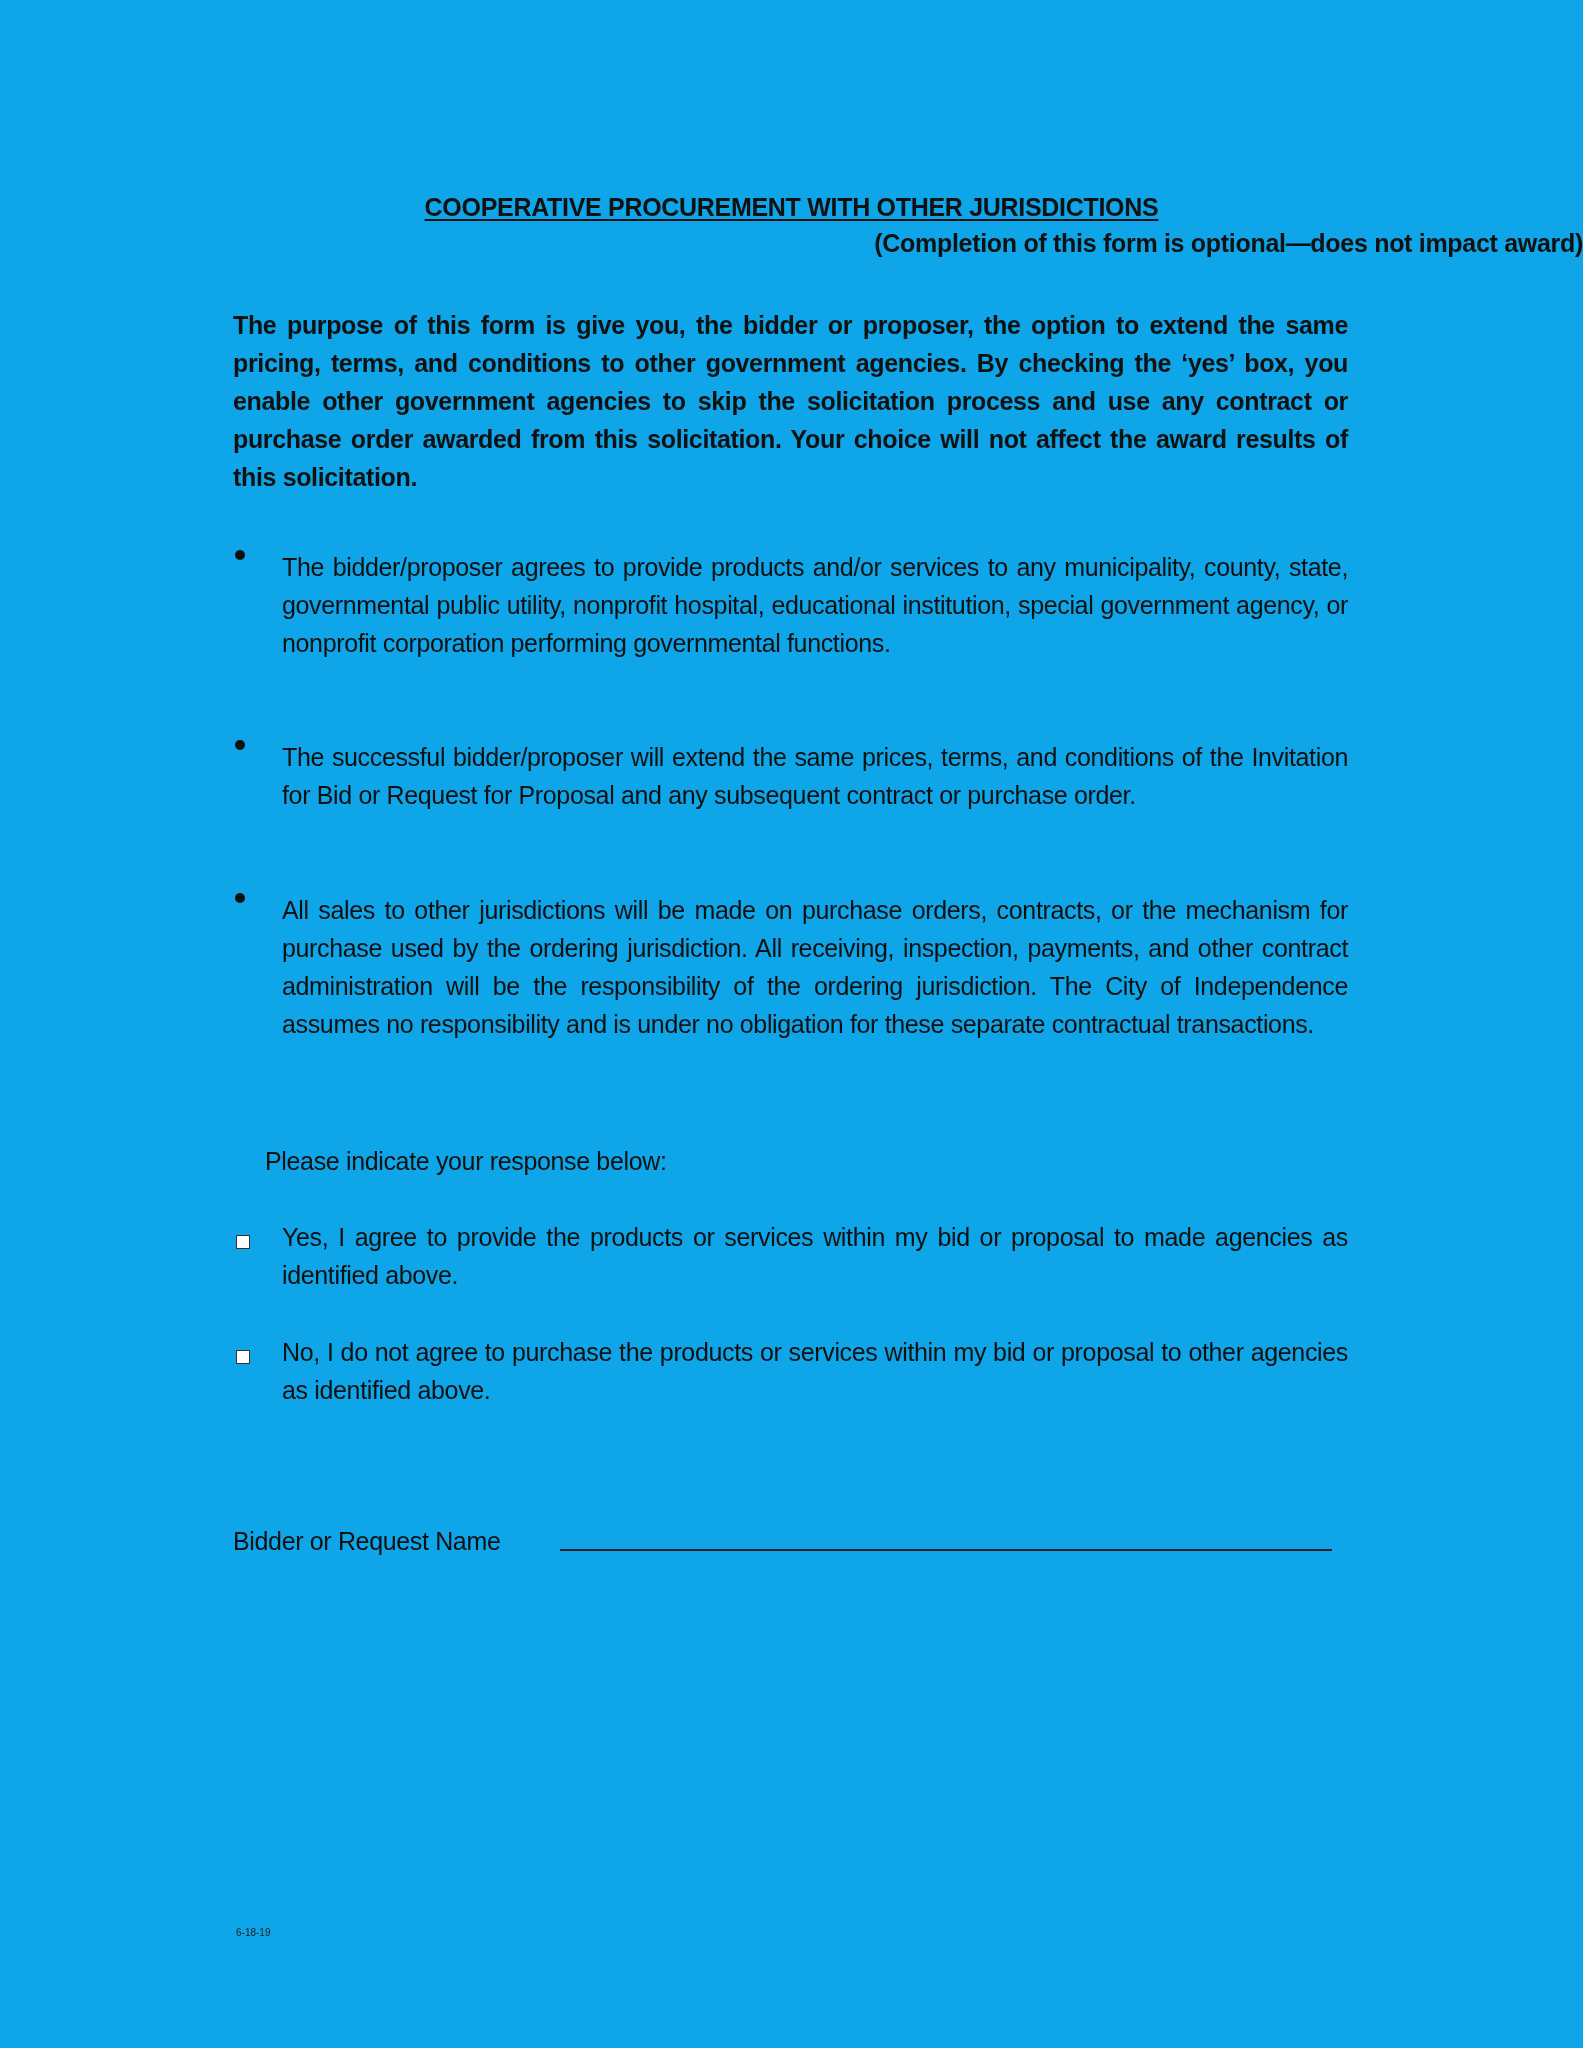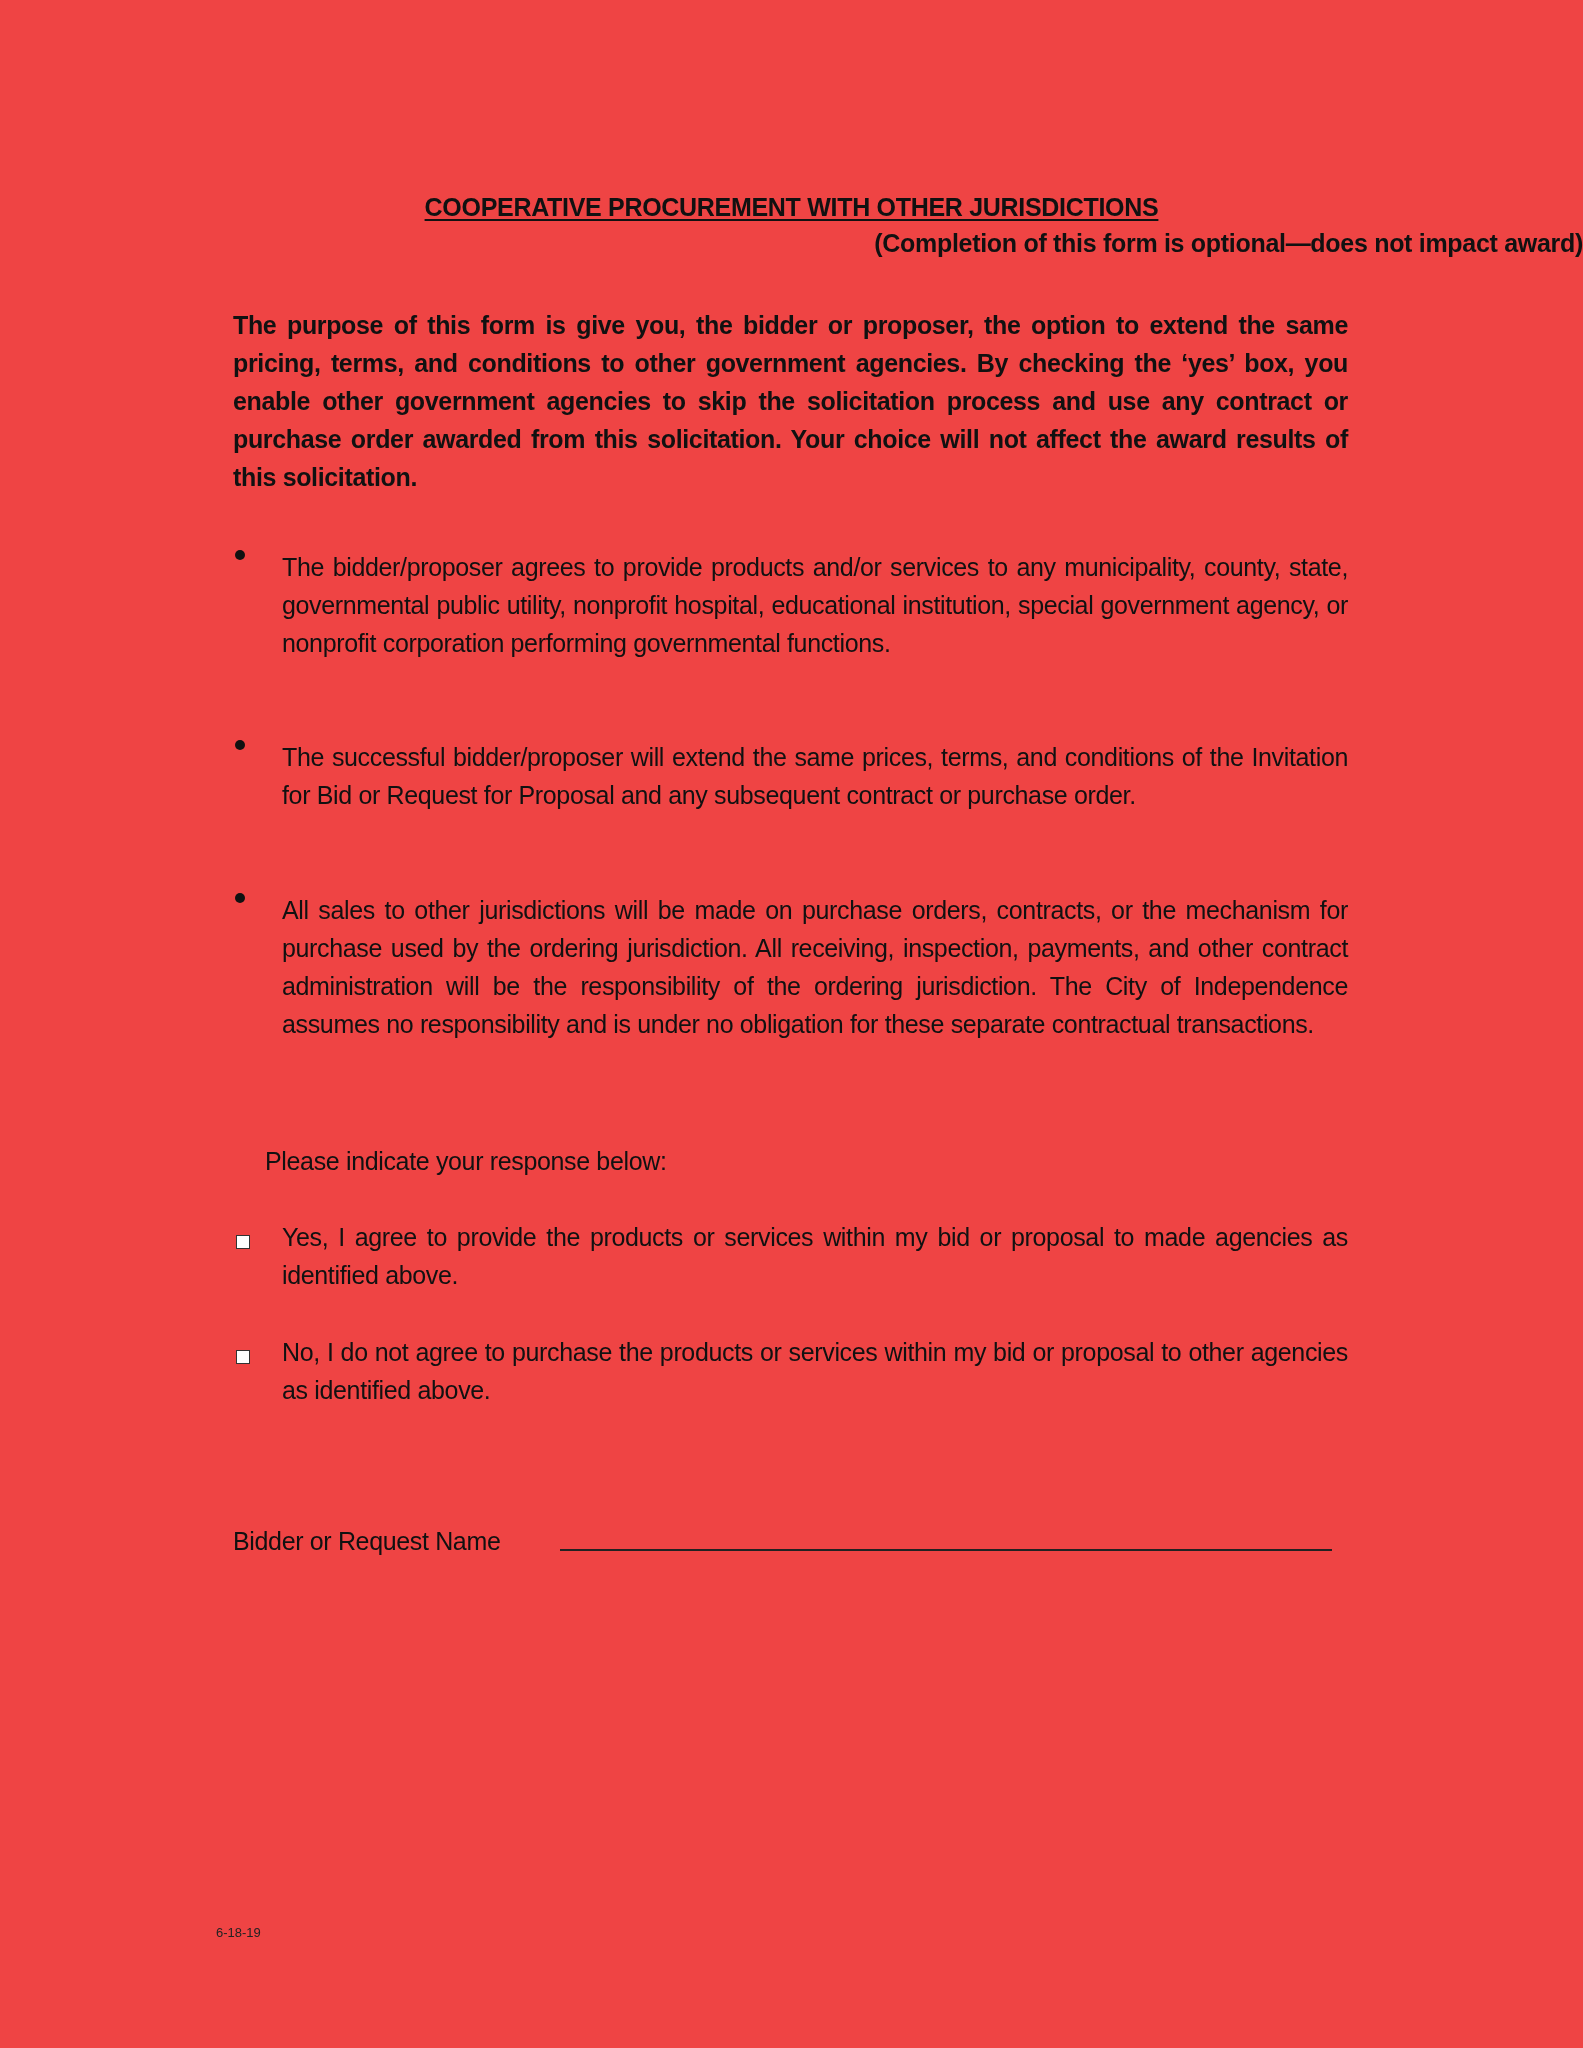--- a/index.html
+++ b/index.html
@@ -1,39 +1,39 @@
 <!DOCTYPE html>
 <html><head>
   <meta charset="utf-8">
   <style>
     html, body { margin: 0; padding: 0; background: #ffffff; }
     body { width: 1583px; height: 2048px; position: relative; overflow: hidden;
            font-family: "Liberation Sans", "DejaVu Sans", sans-serif; color: #111111; }
-    .page { position: absolute; left: 0; top: 0; width: 1583px; height: 2048px; background: #ef4444; }
+    .page { position: absolute; left: 0; top: 0; width: 1583px; height: 2048px; background: #0ea5e9; }
     .title { position: absolute; left: 0; width: 1583px; text-align: center; top: 192px;
              font-weight: bold; font-size: 25px; line-height: 30px; letter-spacing: -0.3px; }
     .title span { text-decoration: underline; text-underline-offset: 3px; }
     .subtitle { position: absolute; left: 0; width: 1583px; text-align: right; top: 228px;
                 font-weight: bold; font-size: 25px; line-height: 30px; letter-spacing: -0.3px; }
     .para { position: absolute; left: 233px; width: 1115px; top: 306px;
             font-size: 25px; line-height: 38px; text-align: justify; letter-spacing: -0.35px; font-weight: bold; }
     .bullets { position: absolute; left: 233px; width: 1115px; margin: 0; padding: 0; list-style: none; }
     .bullet { position: absolute; left: 0; width: 1115px; }
     .bullet-dot { position: absolute; left: 2px; top: 14px; width: 10px; height: 10px; border-radius: 50%; background: #111; }
     .bullet-text { position: absolute; left: 49px; width: 1066px; font-size: 25px; line-height: 38px;
                    text-align: justify; letter-spacing: -0.35px; margin-top: 12px; }
     .prompt { position: absolute; left: 233px; top: 1142px; font-size: 25px; line-height: 38px; letter-spacing: -0.35px; margin-left: 32px; }
     .option { position: absolute; left: 233px; width: 1115px; }
     .checkbox { position: absolute; left: 3px; top: 17px; width: 12px; height: 12px;
                 border: 1.5px solid #333; background: #fff; cursor: pointer; }
     .option-text { position: absolute; left: 49px; width: 1066px; font-size: 25px; line-height: 38px;
                    text-align: justify; letter-spacing: -0.35px; }
     .sig { position: absolute; left: 233px; top: 1522px; font-size: 25px; line-height: 38px; letter-spacing: -0.35px; }
     .sig-line { position: absolute; left: 560px; top: 1549px; width: 772px; height: 0; border-bottom: 2px solid #222; }
-    .footer { position: absolute; left: 216px; top: 1925px; font-size: 13px; line-height: 16px; color: #222; text-align: center; }
+    .footer { position: absolute; left: 236px; top: 1925px; font-size: 10px; line-height: 16px; color: #222; text-align: center; }
   </style>
 </head>
 <body>
 
 <div class="page">
 
   <div class="title">
     <span>COOPERATIVE PROCUREMENT WITH OTHER JURISDICTIONS</span>
   </div>
   <div class="subtitle">(Completion of this form is optional—does not impact award)</div>

